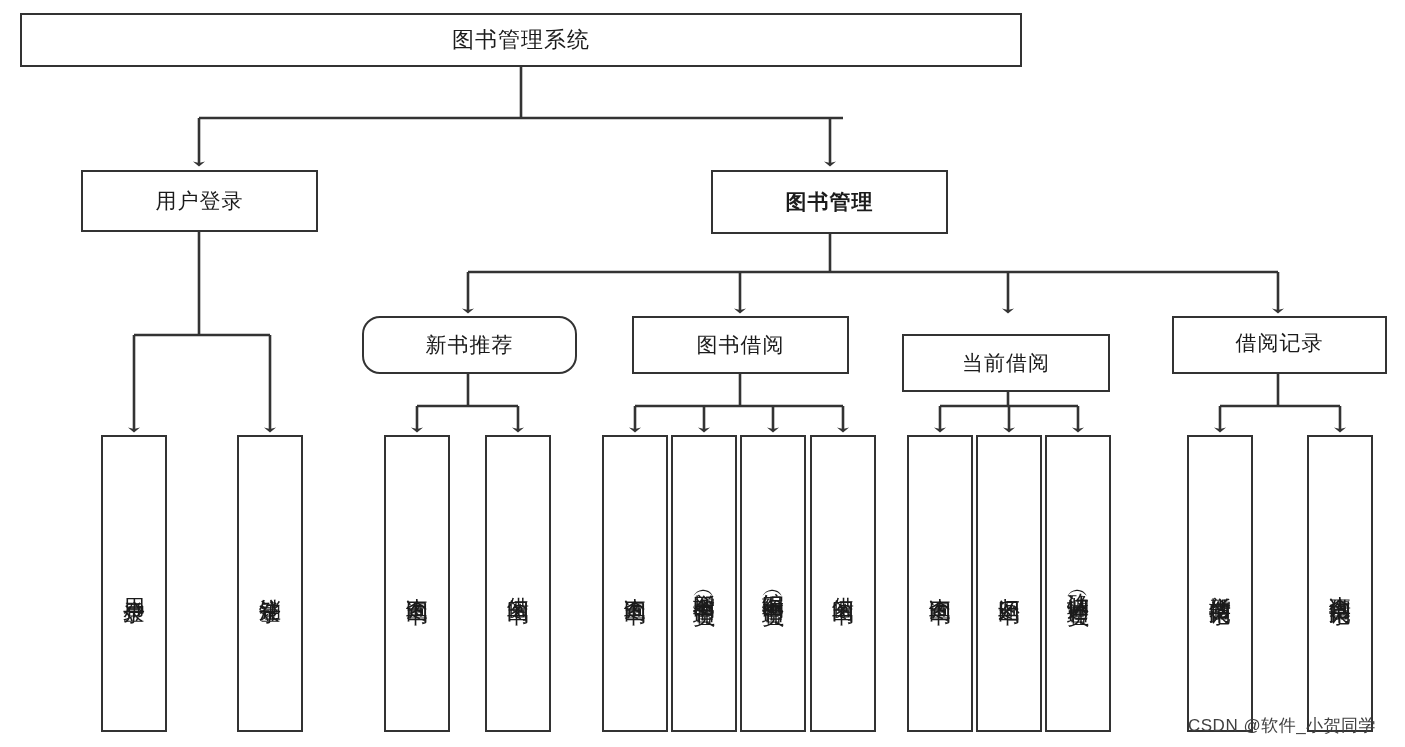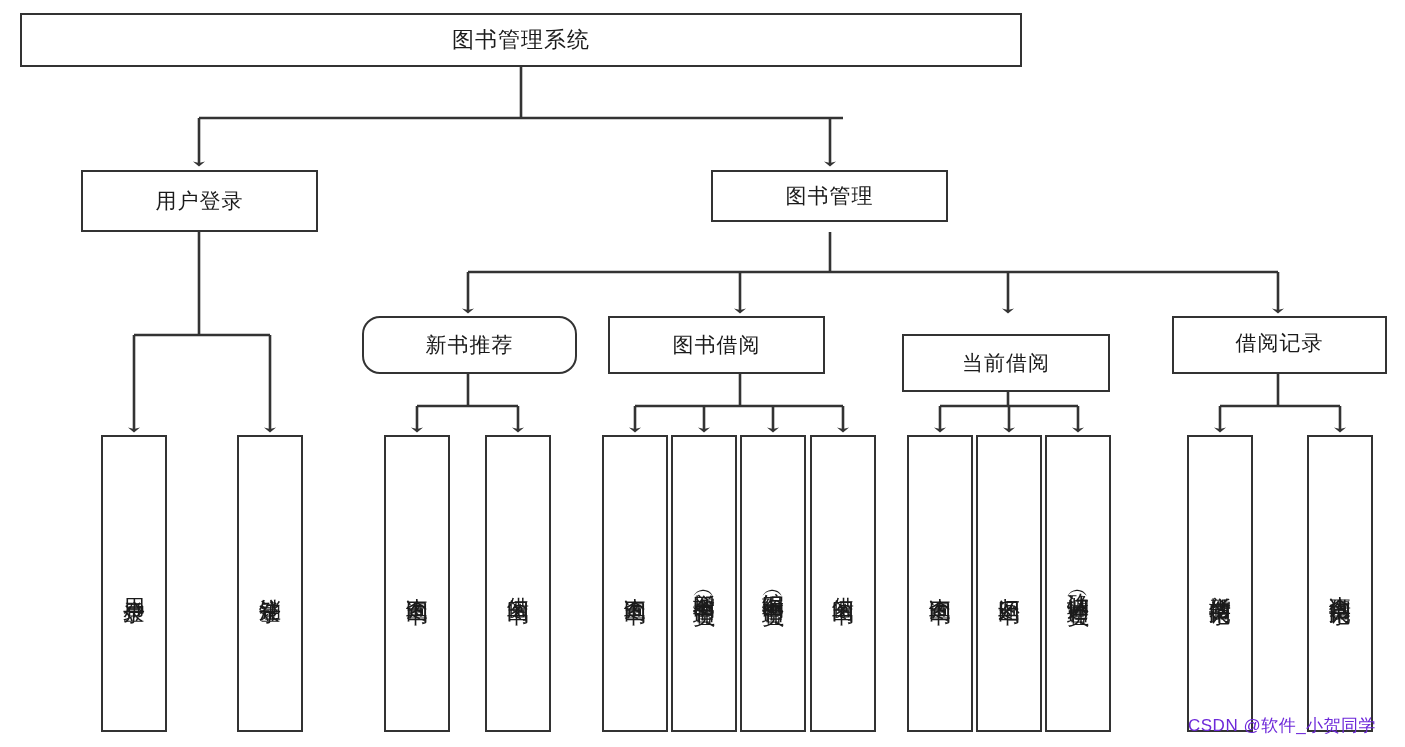--- a/index.html
+++ b/index.html
@@ -54,21 +54,21 @@
     writing-mode: vertical-rl;
     text-orientation: upright;
     white-space: pre-line;
     display: block;
   }
   .node.root {
     font-size: 22px;
   }
   #watermark {
     position: absolute;
-    color: #6d28d9;
+    color: #404040;
     font-size: 17px;
     letter-spacing: 0.5px;
     white-space: nowrap;
     z-index: 5;
   }
 </style>
 </head>
 <body>
 
 <div id="canvas">
@@ -123,28 +123,28 @@
     </g>
   </svg>
 
   <div class="node horiz root" style="left:20px; top:13px; width:1002px; height:54px;">
     <span>图书管理系统</span>
   </div>
 
   <div class="node horiz" style="left:81px; top:170px; width:237px; height:62px;">
     <span>用户登录</span>
   </div>
-  <div class="node horiz" style="left:711px; top:170px; width:237px; height:52px;">
+  <div class="node horiz" style="left:711px; top:170px; width:237px; height:64px;font-weight:bold;">
     <span>图书管理</span>
   </div>
 
   <div class="node horiz" style="left:362px; top:316px; width:215px; height:58px;border-radius:18px;">
     <span>新书推荐</span>
   </div>
-  <div class="node horiz" style="left:608px; top:316px; width:217px; height:58px;">
+  <div class="node horiz" style="left:632px; top:316px; width:217px; height:58px;">
     <span>图书借阅</span>
   </div>
   <div class="node horiz" style="left:902px; top:334px; width:208px; height:58px;">
     <span>当前借阅</span>
   </div>
   <div class="node horiz" style="left:1172px; top:316px; width:215px; height:58px;font-family:Liberation Mono, monospace;">
     <span>借阅记录</span>
   </div>
 
   <div class="node vert" style="left:101px; top:435px; width:66px; height:297px;">

